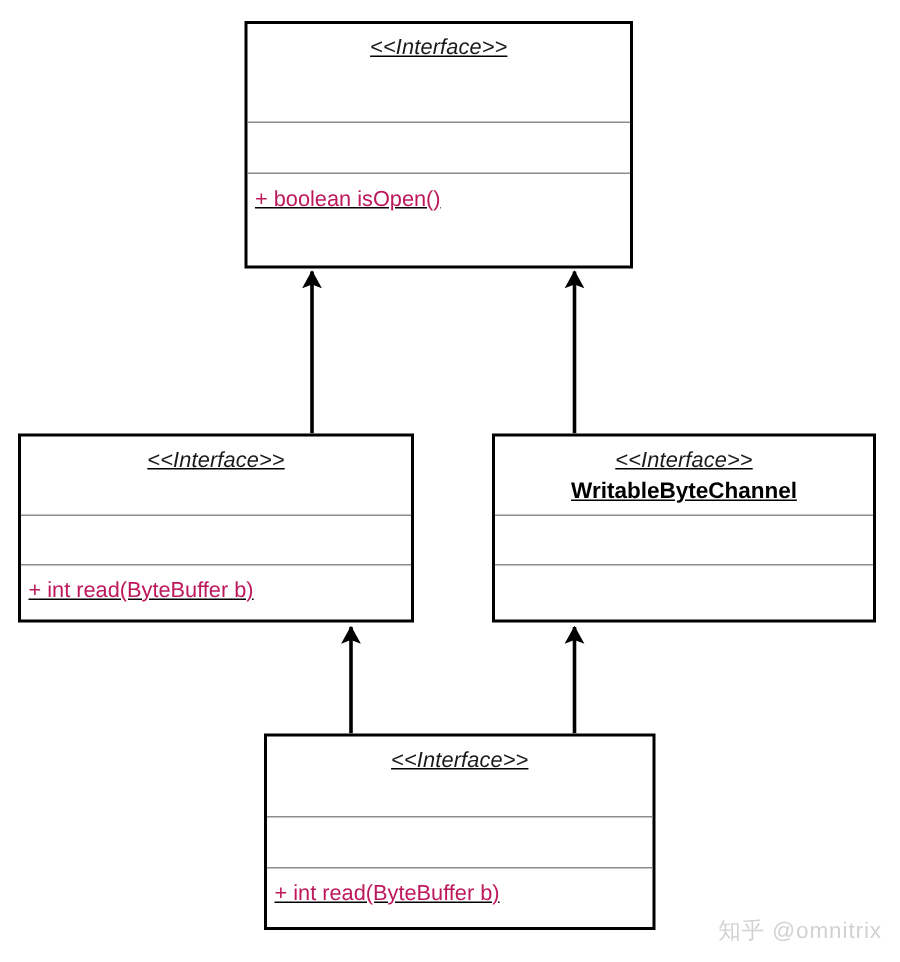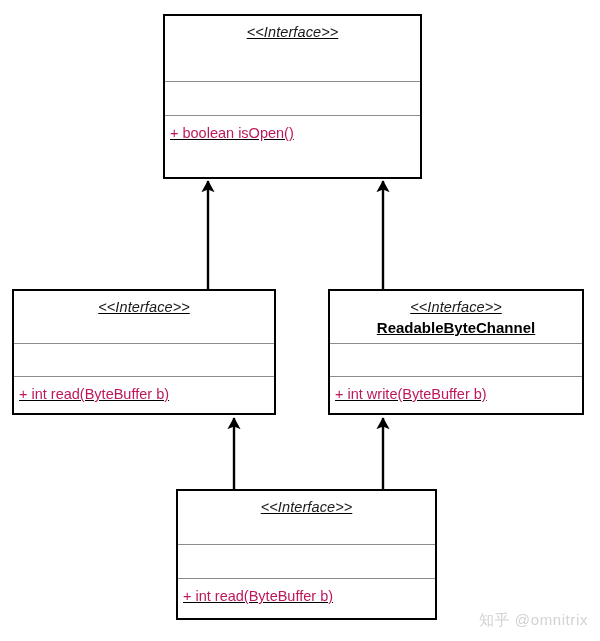--- a/index.html
+++ b/index.html
@@ -148,26 +148,23 @@
     </div>
     <div class="uml-attrs"></div>
     <div class="uml-ops">
       <span class="op-line">+ int read(ByteBuffer b)</span>
     </div>
   </div>
 
   <div class="uml-box" id="box-writable">
     <div class="uml-header">
       <span class="stereotype">&lt;&lt;Interface&gt;&gt;</span>
-      <span class="class-name">ReadableByteChannel</span>
+      <span class="class-name">WritableByteChannel</span>
     </div>
     <div class="uml-attrs"></div>
-    <div class="uml-ops">
-      <span class="op-line">+ int write(ByteBuffer b)</span>
-    </div>
   </div>
 
   <div class="uml-box" id="box-byte">
     <div class="uml-header">
       <span class="stereotype">&lt;&lt;Interface&gt;&gt;</span>
     </div>
     <div class="uml-attrs"></div>
     <div class="uml-ops">
       <span class="op-line">+ int read(ByteBuffer b)</span>
     </div>

